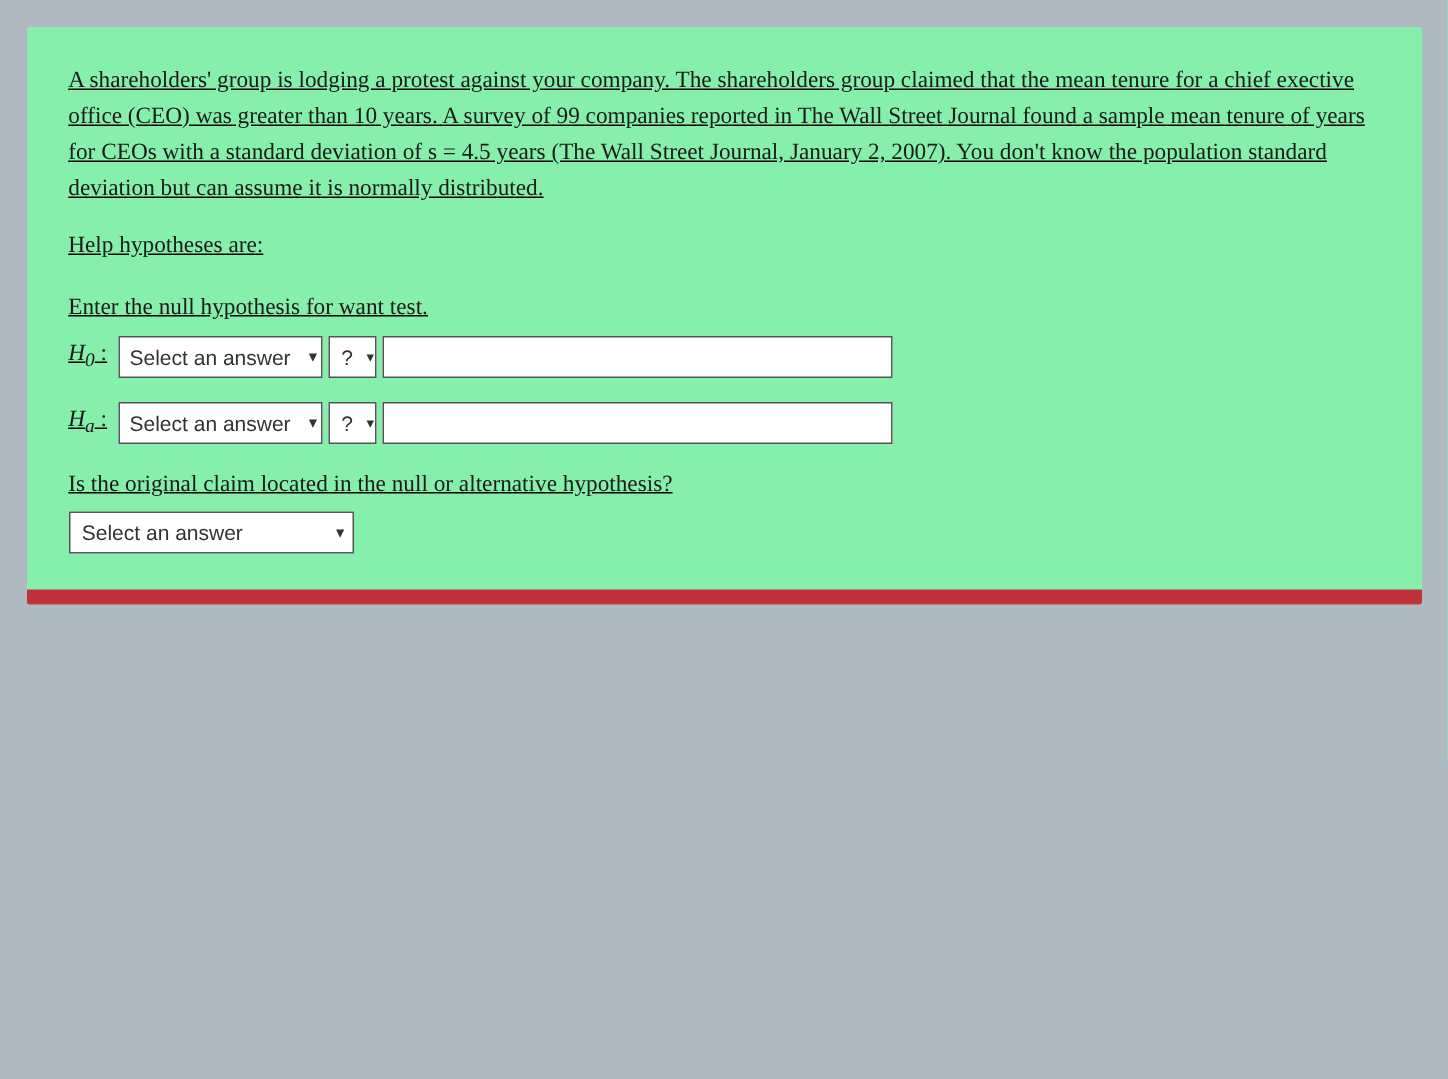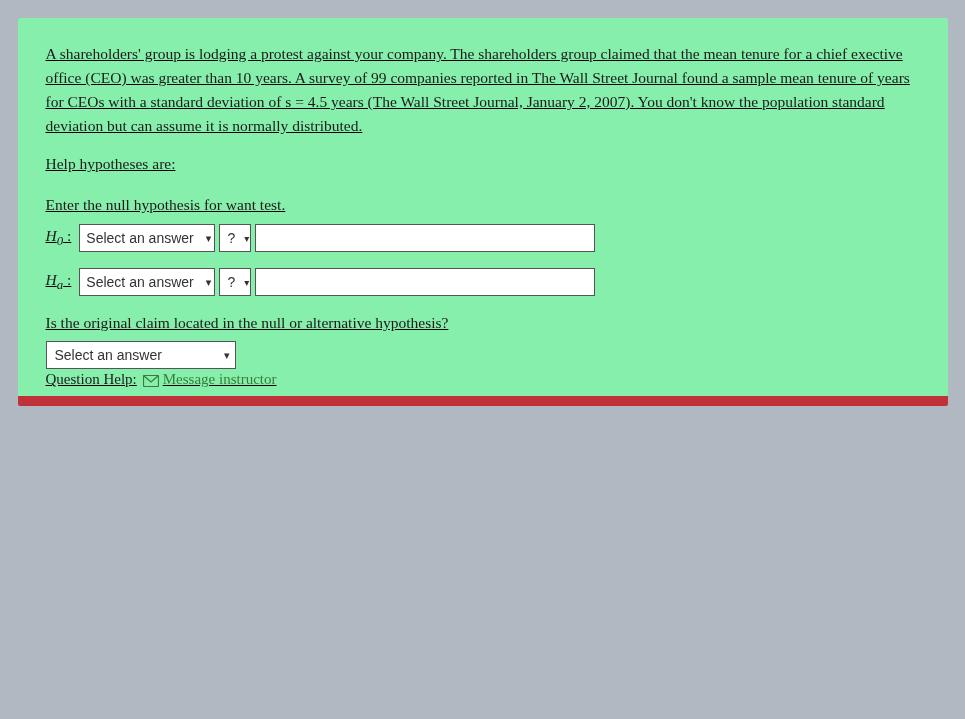--- a/index.html
+++ b/index.html
@@ -146,21 +146,21 @@
       border-radius: 0;
       color: #333;
       outline: none;
     }
 
     .hypothesis-section {
       margin-bottom: 16px;
     }
 
     .original-claim-section {
-      margin-bottom: 2px;
+      margin-bottom: 24px;
     }
 
     .original-claim-select-wrapper {
       position: relative;
       display: inline-block;
     }
 
     .original-claim-select-wrapper::after {
       content: '▾';
       position: absolute;
@@ -303,27 +303,15 @@
     <div class="section-label">Is the original claim located in the null or alternative hypothesis?</div>
     <div class="original-claim-select-wrapper">
       <select class="original-claim-select" aria-label="Select where original claim is located">
         <option>Select an answer</option>
         <option>null</option>
         <option>alternative</option>
       </select>
     </div>
   </div>
 
-  <div class="question-help">
-    <span>Question Help:</span>
-    <a class="message-instructor-link" href="#">
-      <span class="mail-icon">
-        <svg viewBox="0 0 16 12" fill="none" xmlns="http://www.w3.org/2000/svg">
-          <rect x="0.5" y="0.5" width="15" height="11" rx="1" stroke="#3a7d3a" stroke-width="1.2" fill="none"></rect>
-          <polyline points="0.5,0.5 8,7 15.5,0.5" stroke="#3a7d3a" stroke-width="1.2" fill="none"></polyline>
-        </svg>
-      </span>
-      <span>Message instructor</span>
-    </a>
-  </div>
 
   <div class="bottom-bar"></div>
 </div>
 
 </body></html>

